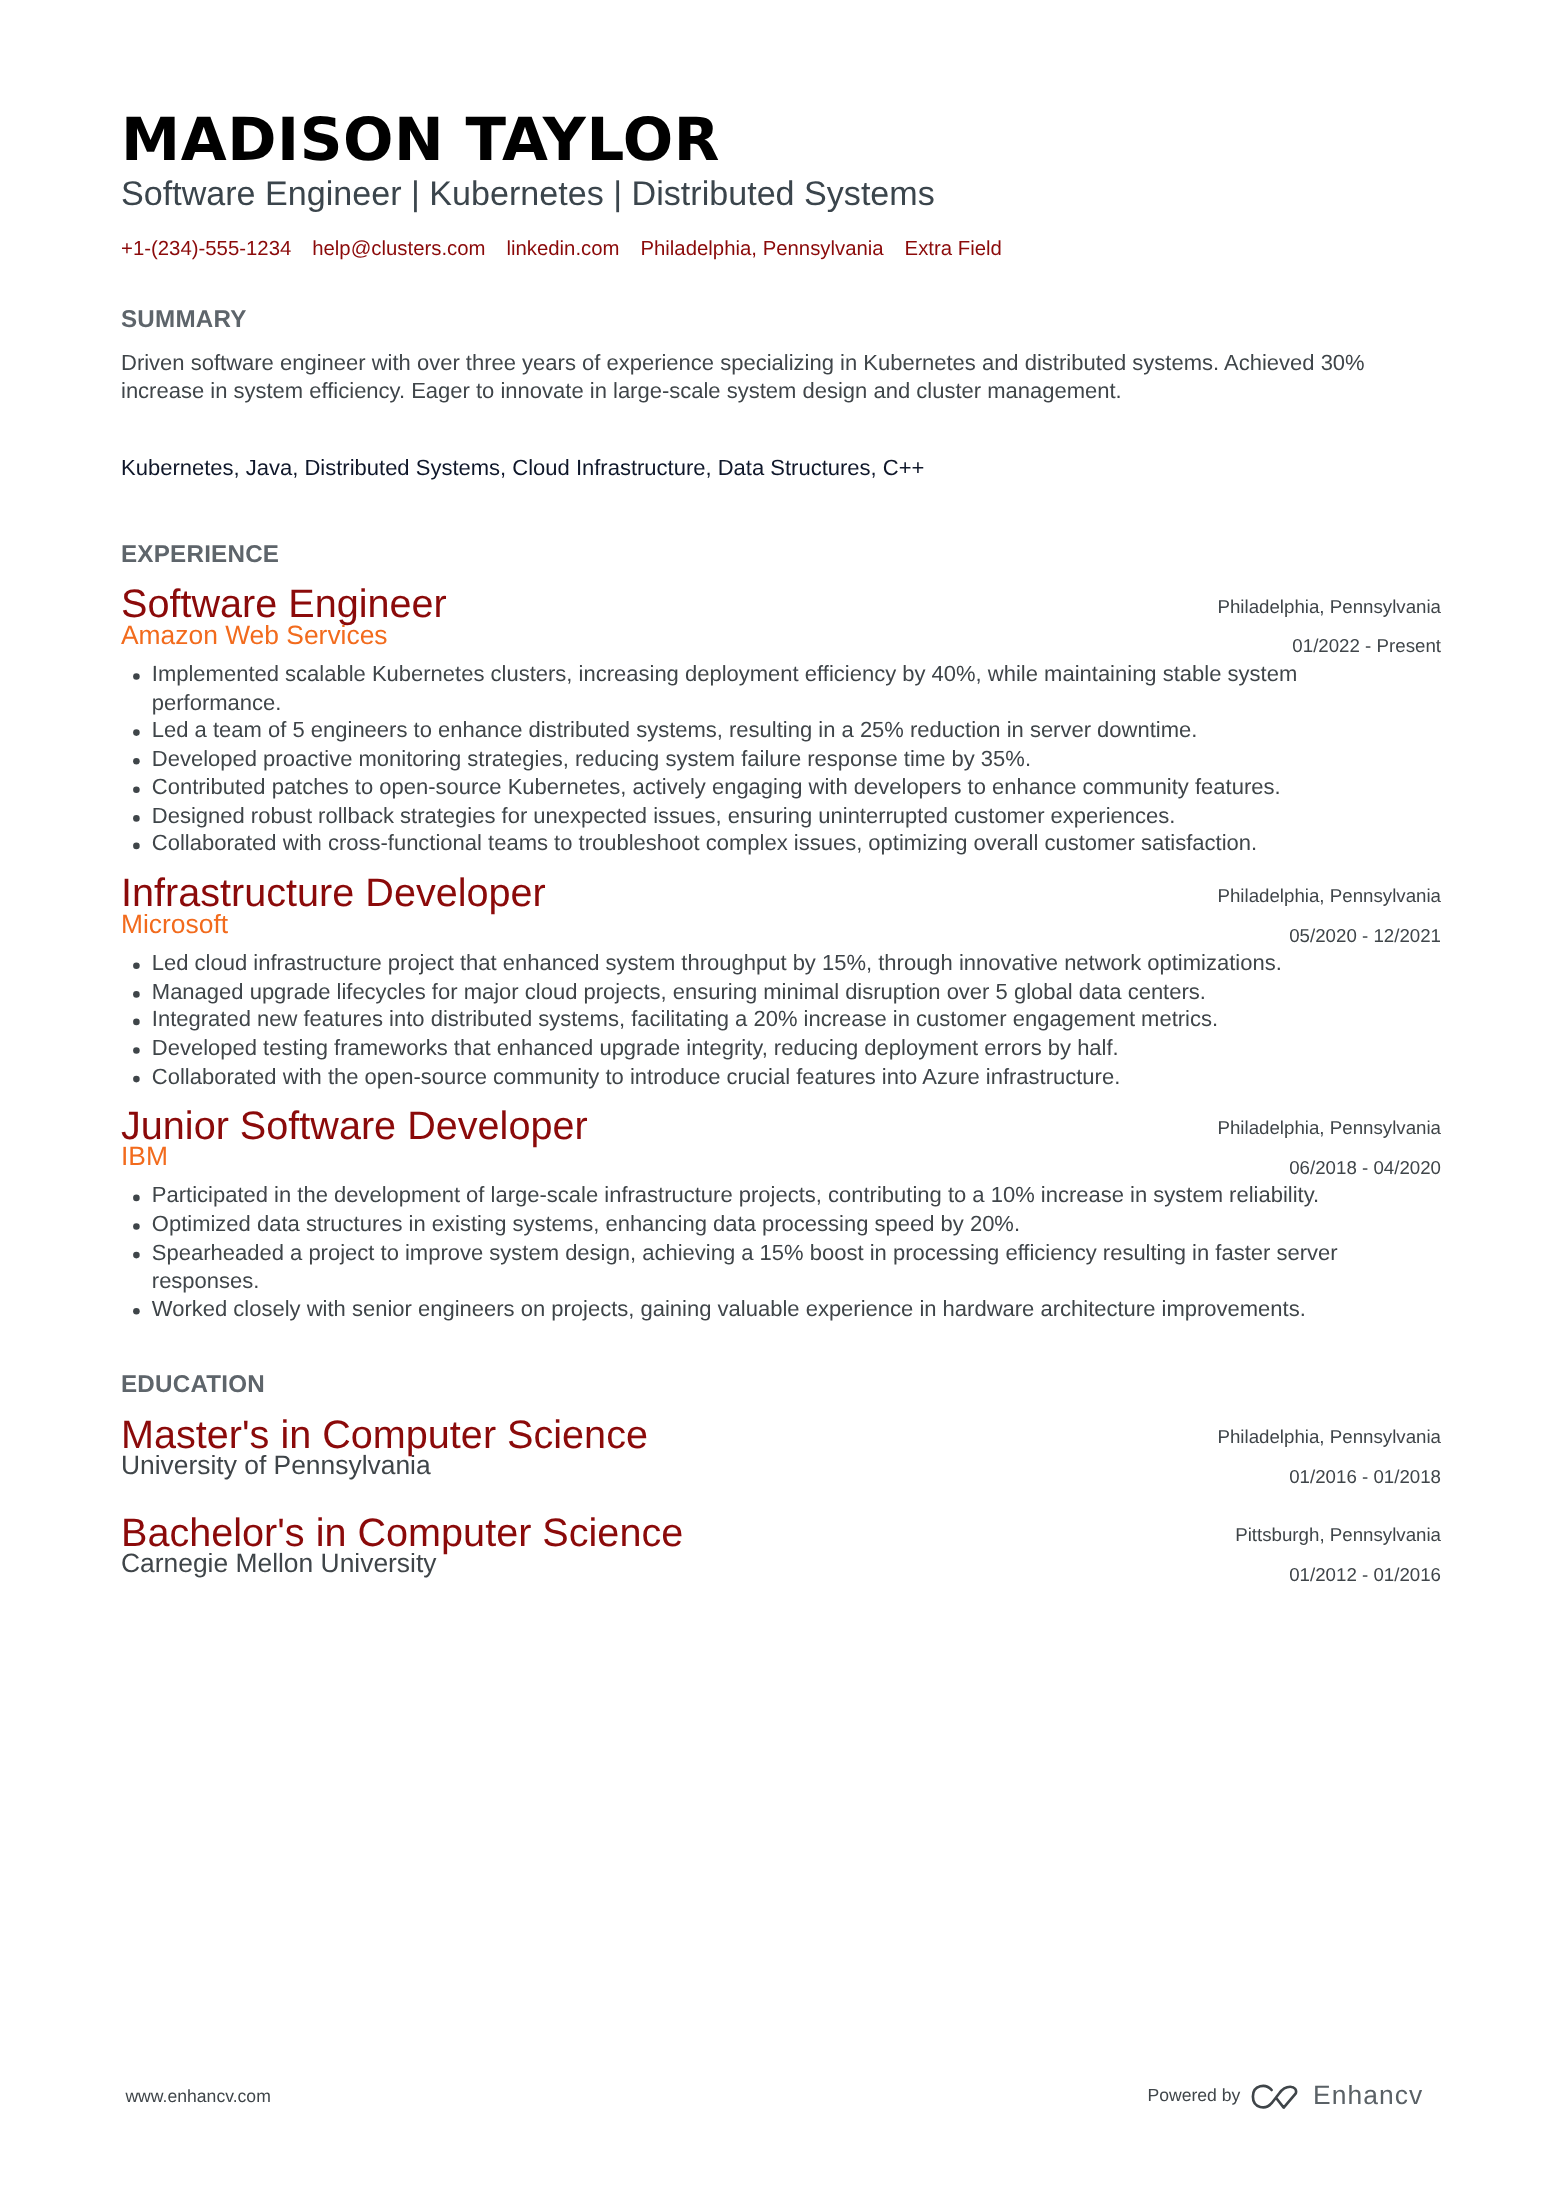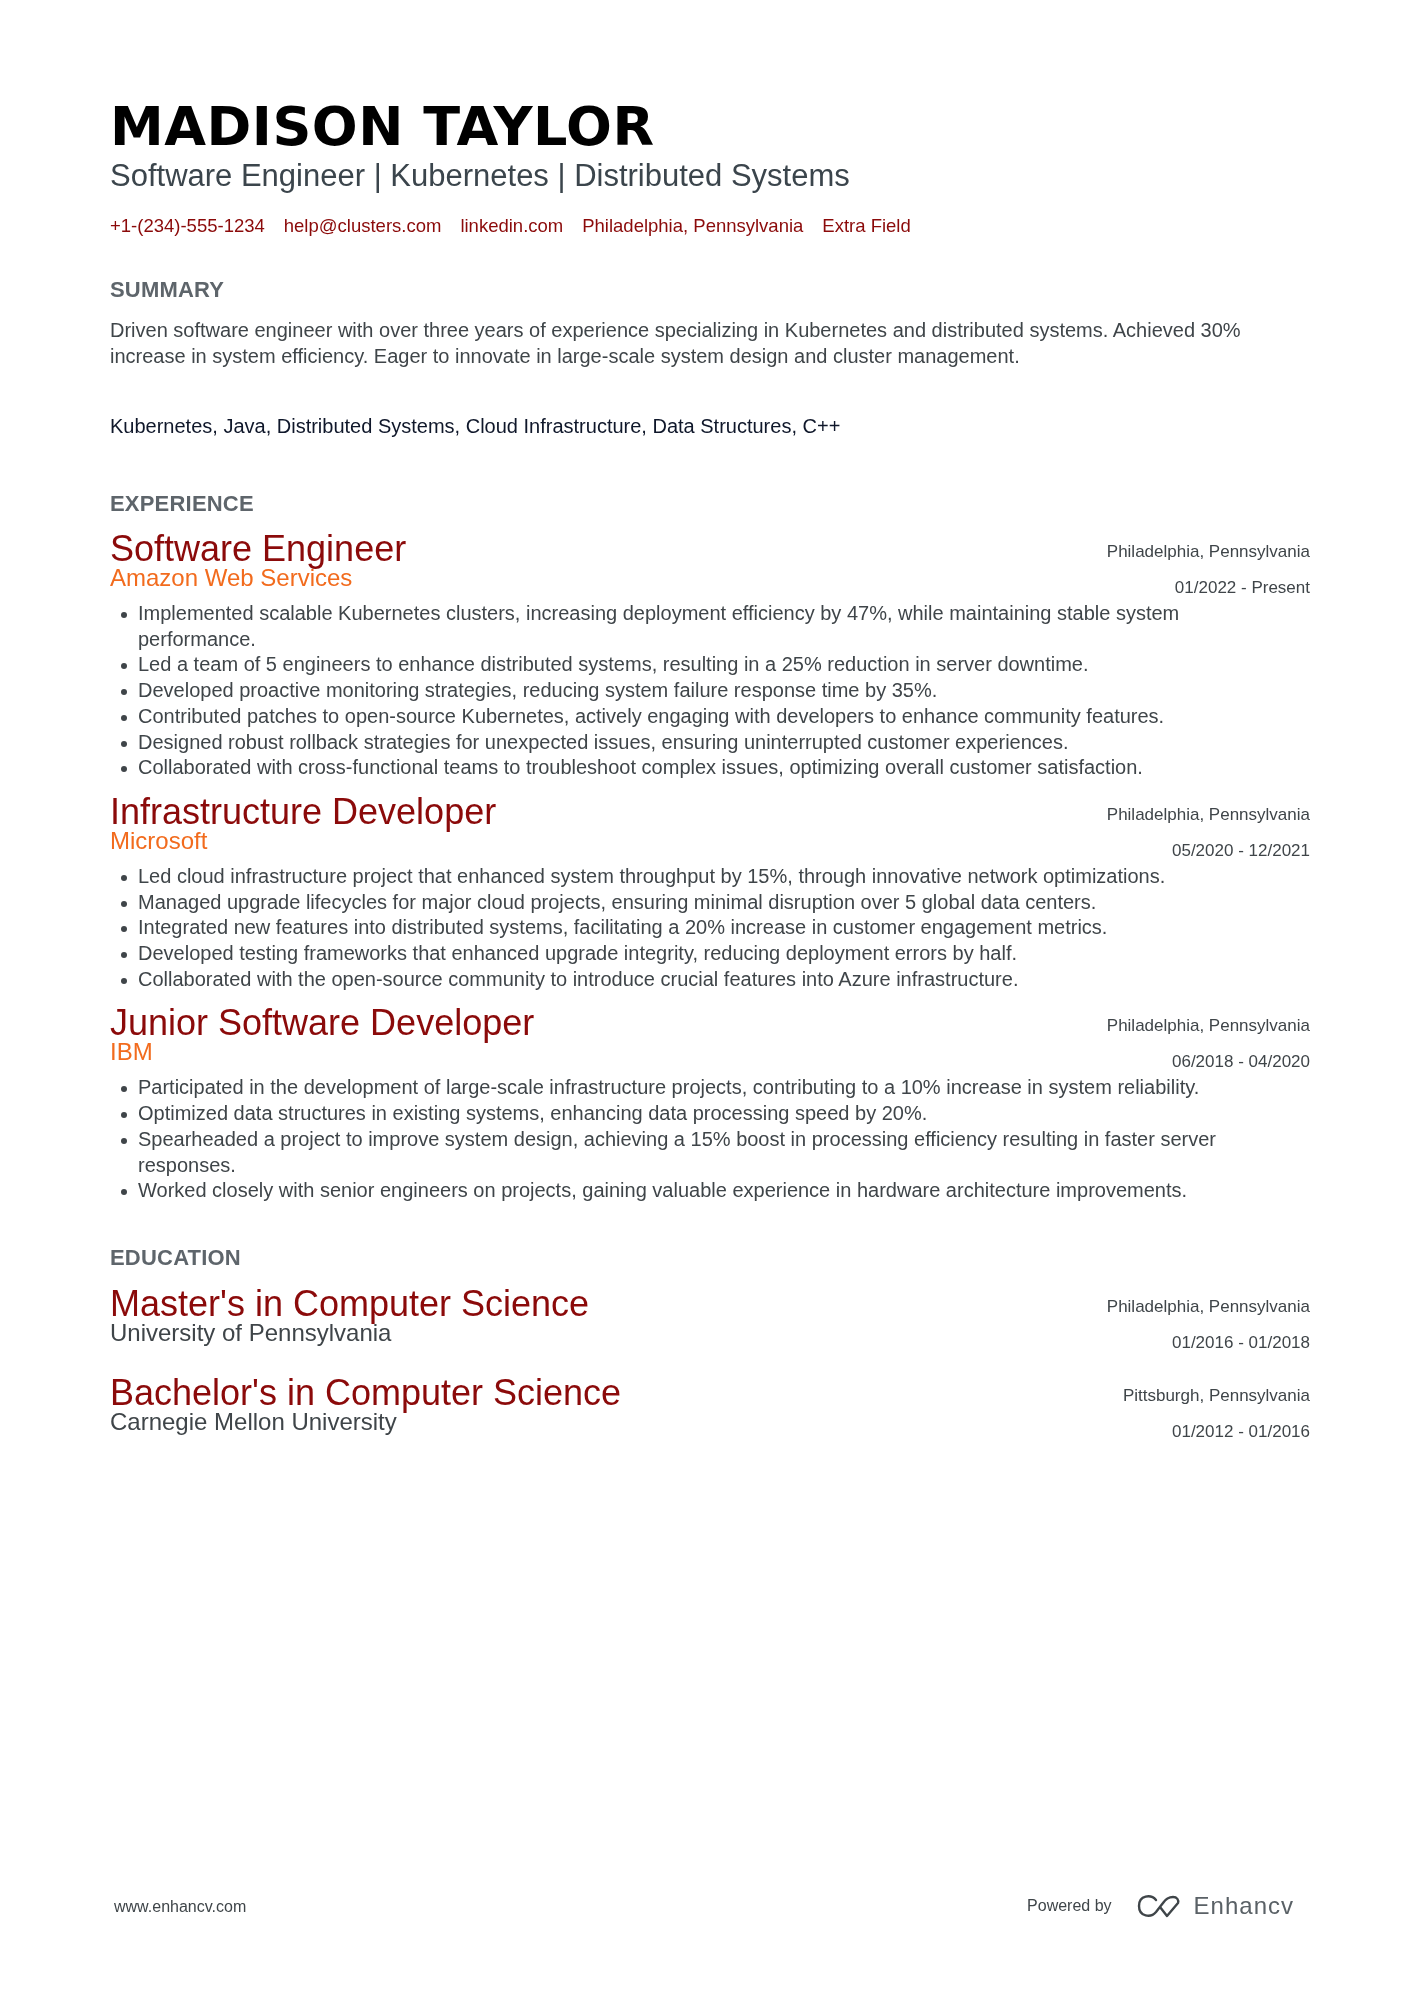--- a/index.html
+++ b/index.html
@@ -134,21 +134,21 @@
       font-size: 16px;
       line-height: 26px;
       color: #3f4549;
     }
     .footer-brand {
       position: absolute;
       right: 0;
       top: -2px;
       display: flex;
       align-items: center;
-      gap: 24px;
+      gap: 8px;
     }
     .powered-by {
       font-size: 16px;
       line-height: 26px;
       color: #3f4549;
     }
     .brand-logo { display: flex; align-items: center; gap: 12px; }
     .brand-name {
       font-size: 24px;
       line-height: 28px;
@@ -188,21 +188,21 @@
     <div class="entry">
       <div class="entry-head">
         <div class="entry-title">Software Engineer</div>
         <div class="entry-company">Amazon Web Services</div>
         <div class="entry-meta">
           <div>Philadelphia, Pennsylvania</div>
           <div>01/2022 - Present</div>
         </div>
       </div>
       <ul class="bullets">
-        <li>Implemented scalable Kubernetes clusters, increasing deployment efficiency by 47%, while maintaining stable system performance.</li>
+        <li>Implemented scalable Kubernetes clusters, increasing deployment efficiency by 40%, while maintaining stable system performance.</li>
         <li>Led a team of 5 engineers to enhance distributed systems, resulting in a 25% reduction in server downtime.</li>
         <li>Developed proactive monitoring strategies, reducing system failure response time by 35%.</li>
         <li>Contributed patches to open-source Kubernetes, actively engaging with developers to enhance community features.</li>
         <li>Designed robust rollback strategies for unexpected issues, ensuring uninterrupted customer experiences.</li>
         <li>Collaborated with cross-functional teams to troubleshoot complex issues, optimizing overall customer satisfaction.</li>
       </ul>
     </div>
 
     <div class="entry">
       <div class="entry-head">

